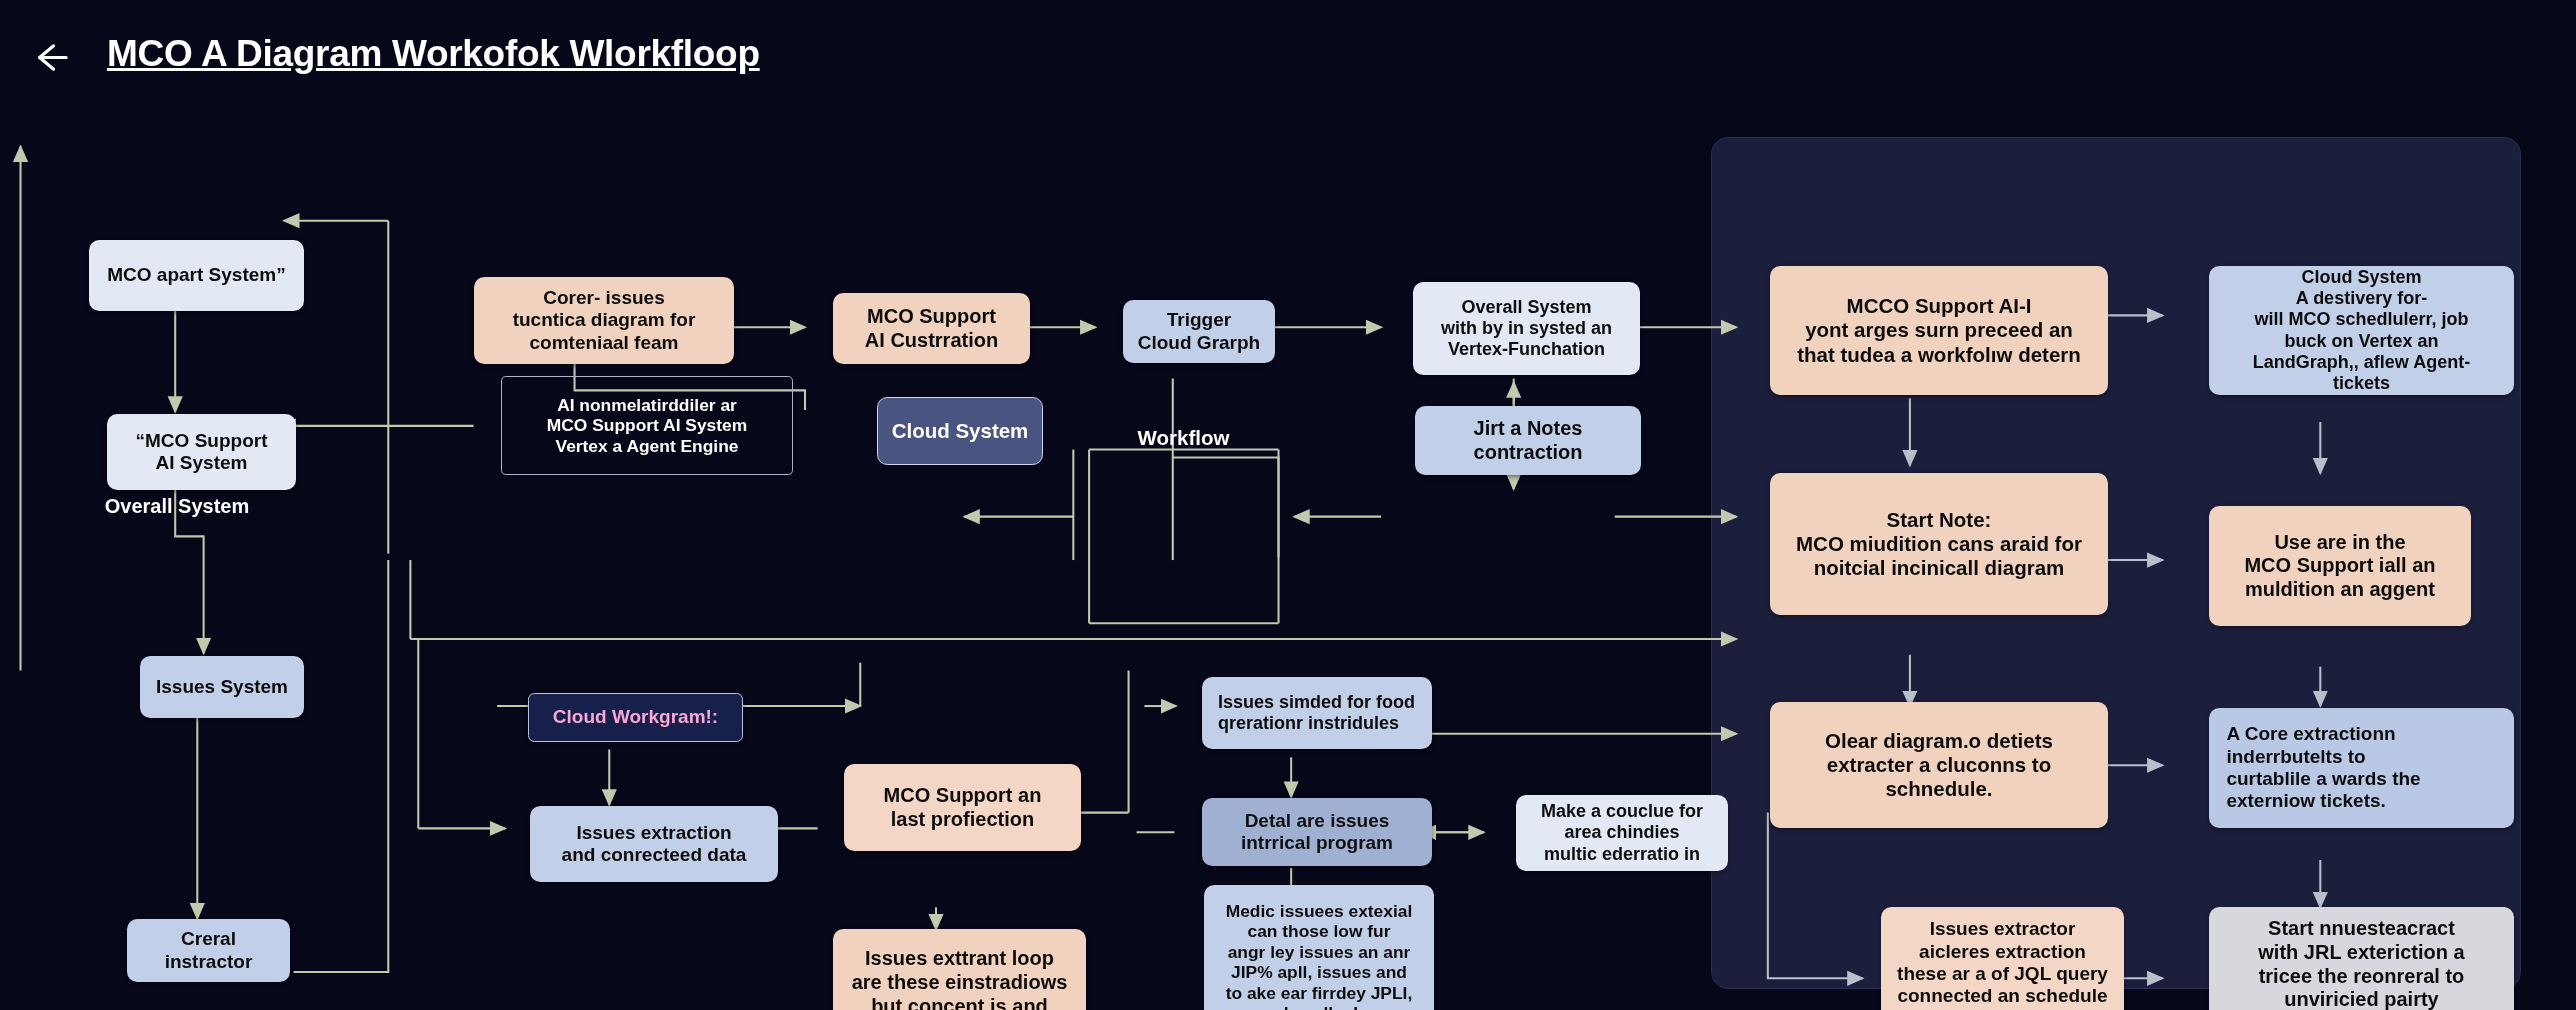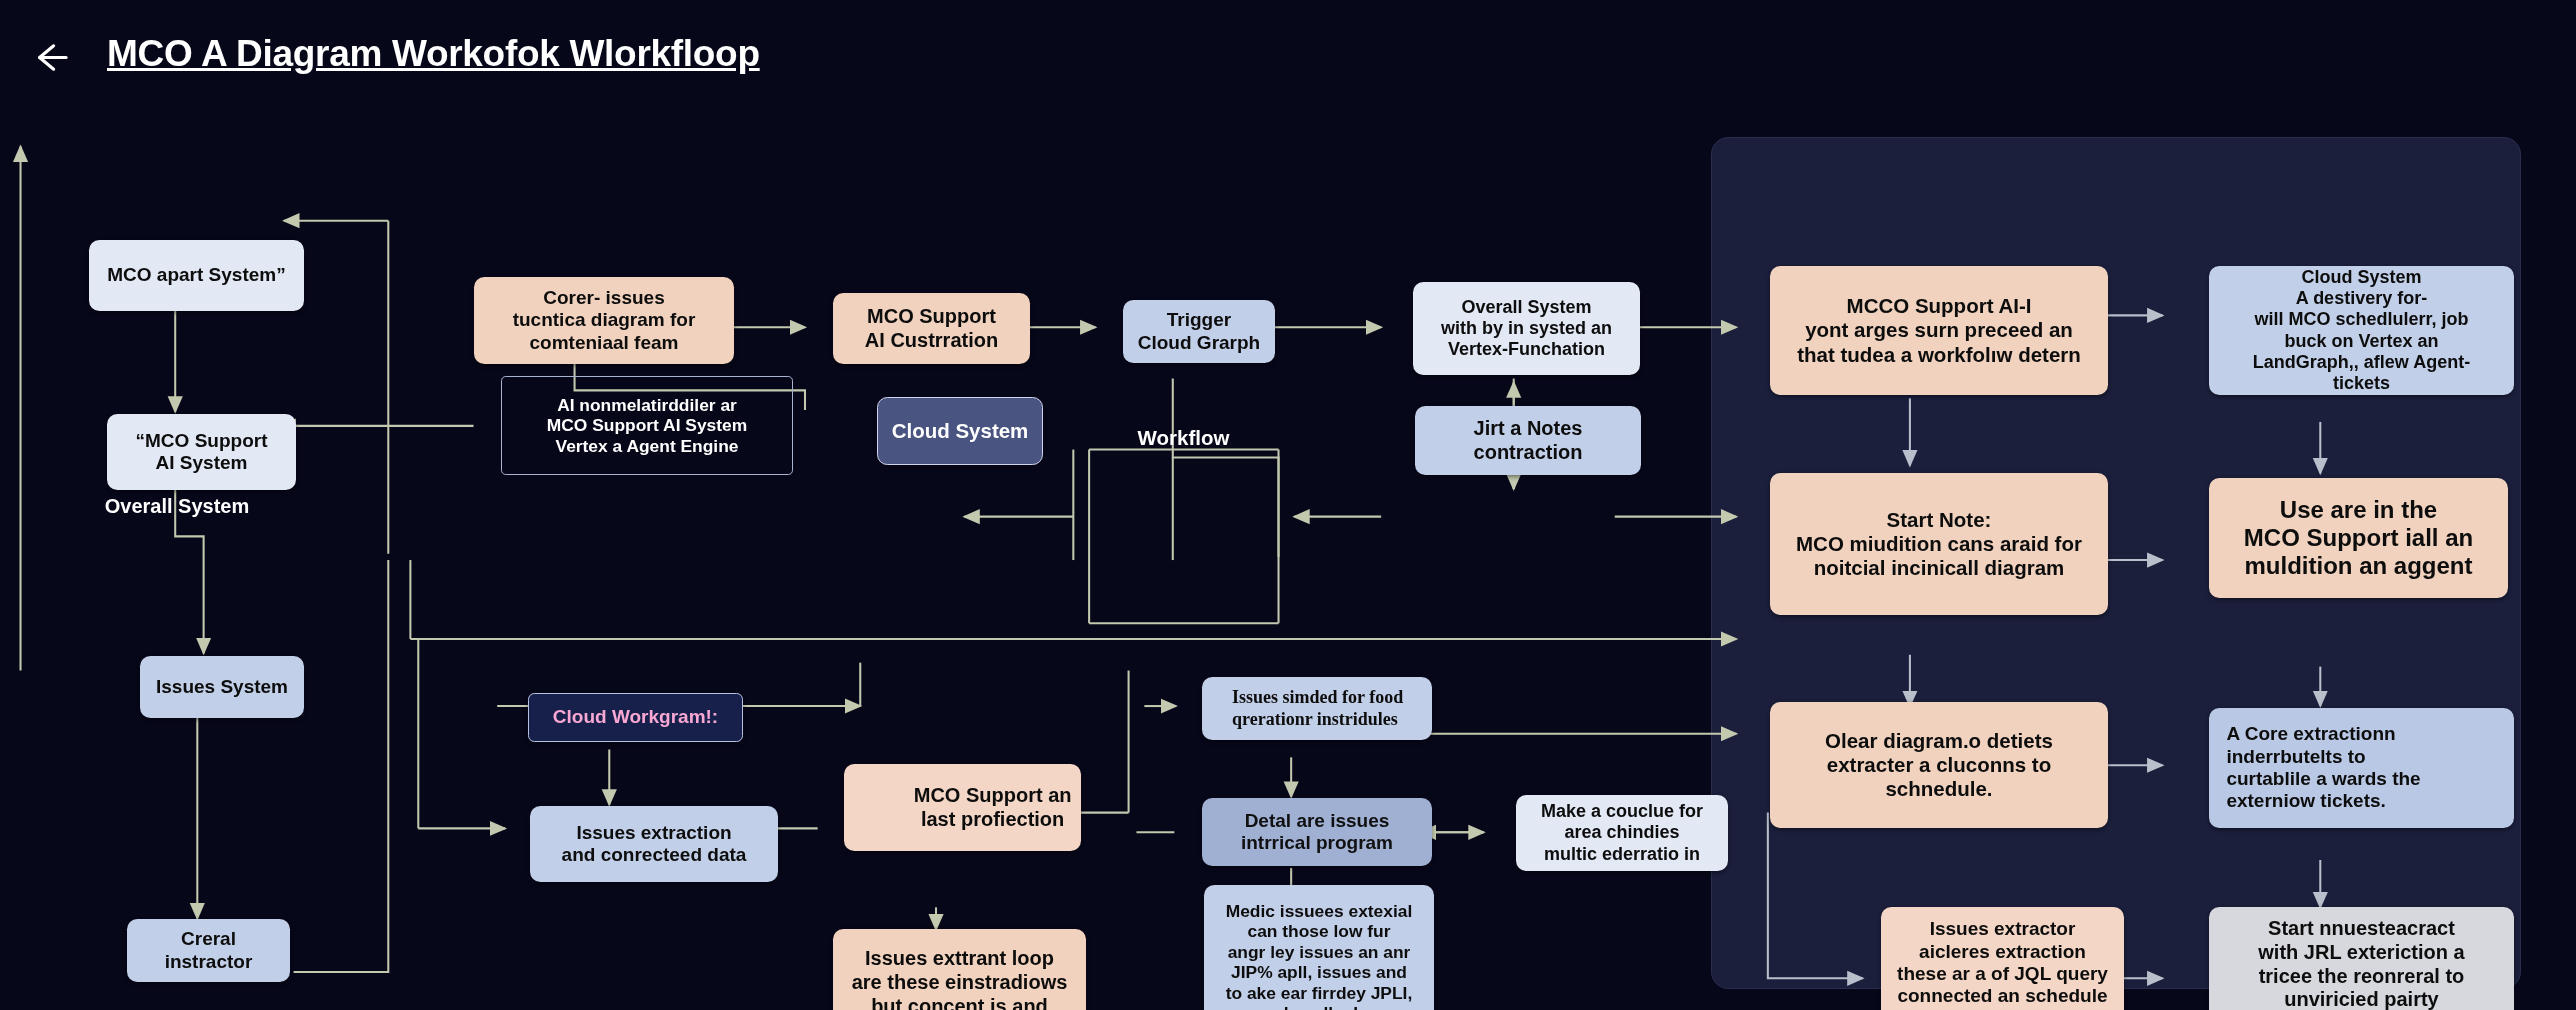--- a/index.html
+++ b/index.html
@@ -252,33 +252,33 @@
 
     <div class="node n-outline2" style="left:502px; top:575px; width:215px; height:49px; font-size:19px;">
       <span>Cloud Workgram!:</span>
     </div>
 
     <div class="node n-blue" style="left:504px; top:688px; width:248px; height:76px; font-size:19px; white-space:pre-line;">
       <span>Issues extraction
 and conrecteed data</span>
     </div>
 
-    <div class="node n-peach2" style="left:818px; top:646px; width:237px; height:87px; font-size:20px; white-space:pre-line;justify-content:flex-end;">
+    <div class="node n-peach2" style="left:818px; top:646px; width:237px; height:87px; font-size:20px; white-space:pre-line;">
       <span>MCO Support an
 last profiection</span>
     </div>
 
     <div class="node n-peach" style="left:807px; top:811px; width:253px; height:131px; font-size:20px; white-space:pre-line;">
       <span>Issues exttrant loop
 are these einstradiows
 but concent is and
 aemxticiuation</span>
     </div>
 
-    <div class="node n-blue" style="left:1176px; top:559px; width:230px; height:63px; font-size:18px; white-space:pre-line; justify-content:flex-start; text-align:left; padding-left:30px;font-family:Liberation Serif, serif;">
+    <div class="node n-blue" style="left:1176px; top:559px; width:230px; height:72px; font-size:18px; white-space:pre-line; justify-content:flex-start; text-align:left; padding-left:16px;">
       <span>Issues simded for food
 qrerationr instridules</span>
     </div>
 
     <div class="node n-steel" style="left:1176px; top:680px; width:230px; height:68px; font-size:19px; white-space:pre-line;">
       <span>Detal are issues
 intrrical program</span>
     </div>
 
     <div class="node n-blue" style="left:1178px; top:767px; width:230px; height:175px; font-size:17.4px; white-space:pre-line;">
@@ -311,21 +311,21 @@
 LandGraph,, aflew Agent-
 tickets</span>
     </div>
 
     <div class="node n-peach" style="left:1744px; top:355px; width:338px; height:142px; font-size:20.5px; white-space:pre-line;">
       <span>Start Note:
 MCO miudition cans araid for
 noitcial incinicall diagram</span>
     </div>
 
-    <div class="node n-peach" style="left:2183px; top:360px; width:299px; height:120px; font-size:24px; white-space:pre-line;">
+    <div class="node n-peach" style="left:2183px; top:388px; width:262px; height:120px; font-size:20px; white-space:pre-line;">
       <span>Use are in the
 MCO Support iall an
 muldition an aggent</span>
     </div>
 
     <div class="node n-peach" style="left:1744px; top:584px; width:338px; height:126px; font-size:20.5px; white-space:pre-line;">
       <span>Olear diagram.o detiets
 extracter a cluconns to
 schnedule.</span>
     </div>

